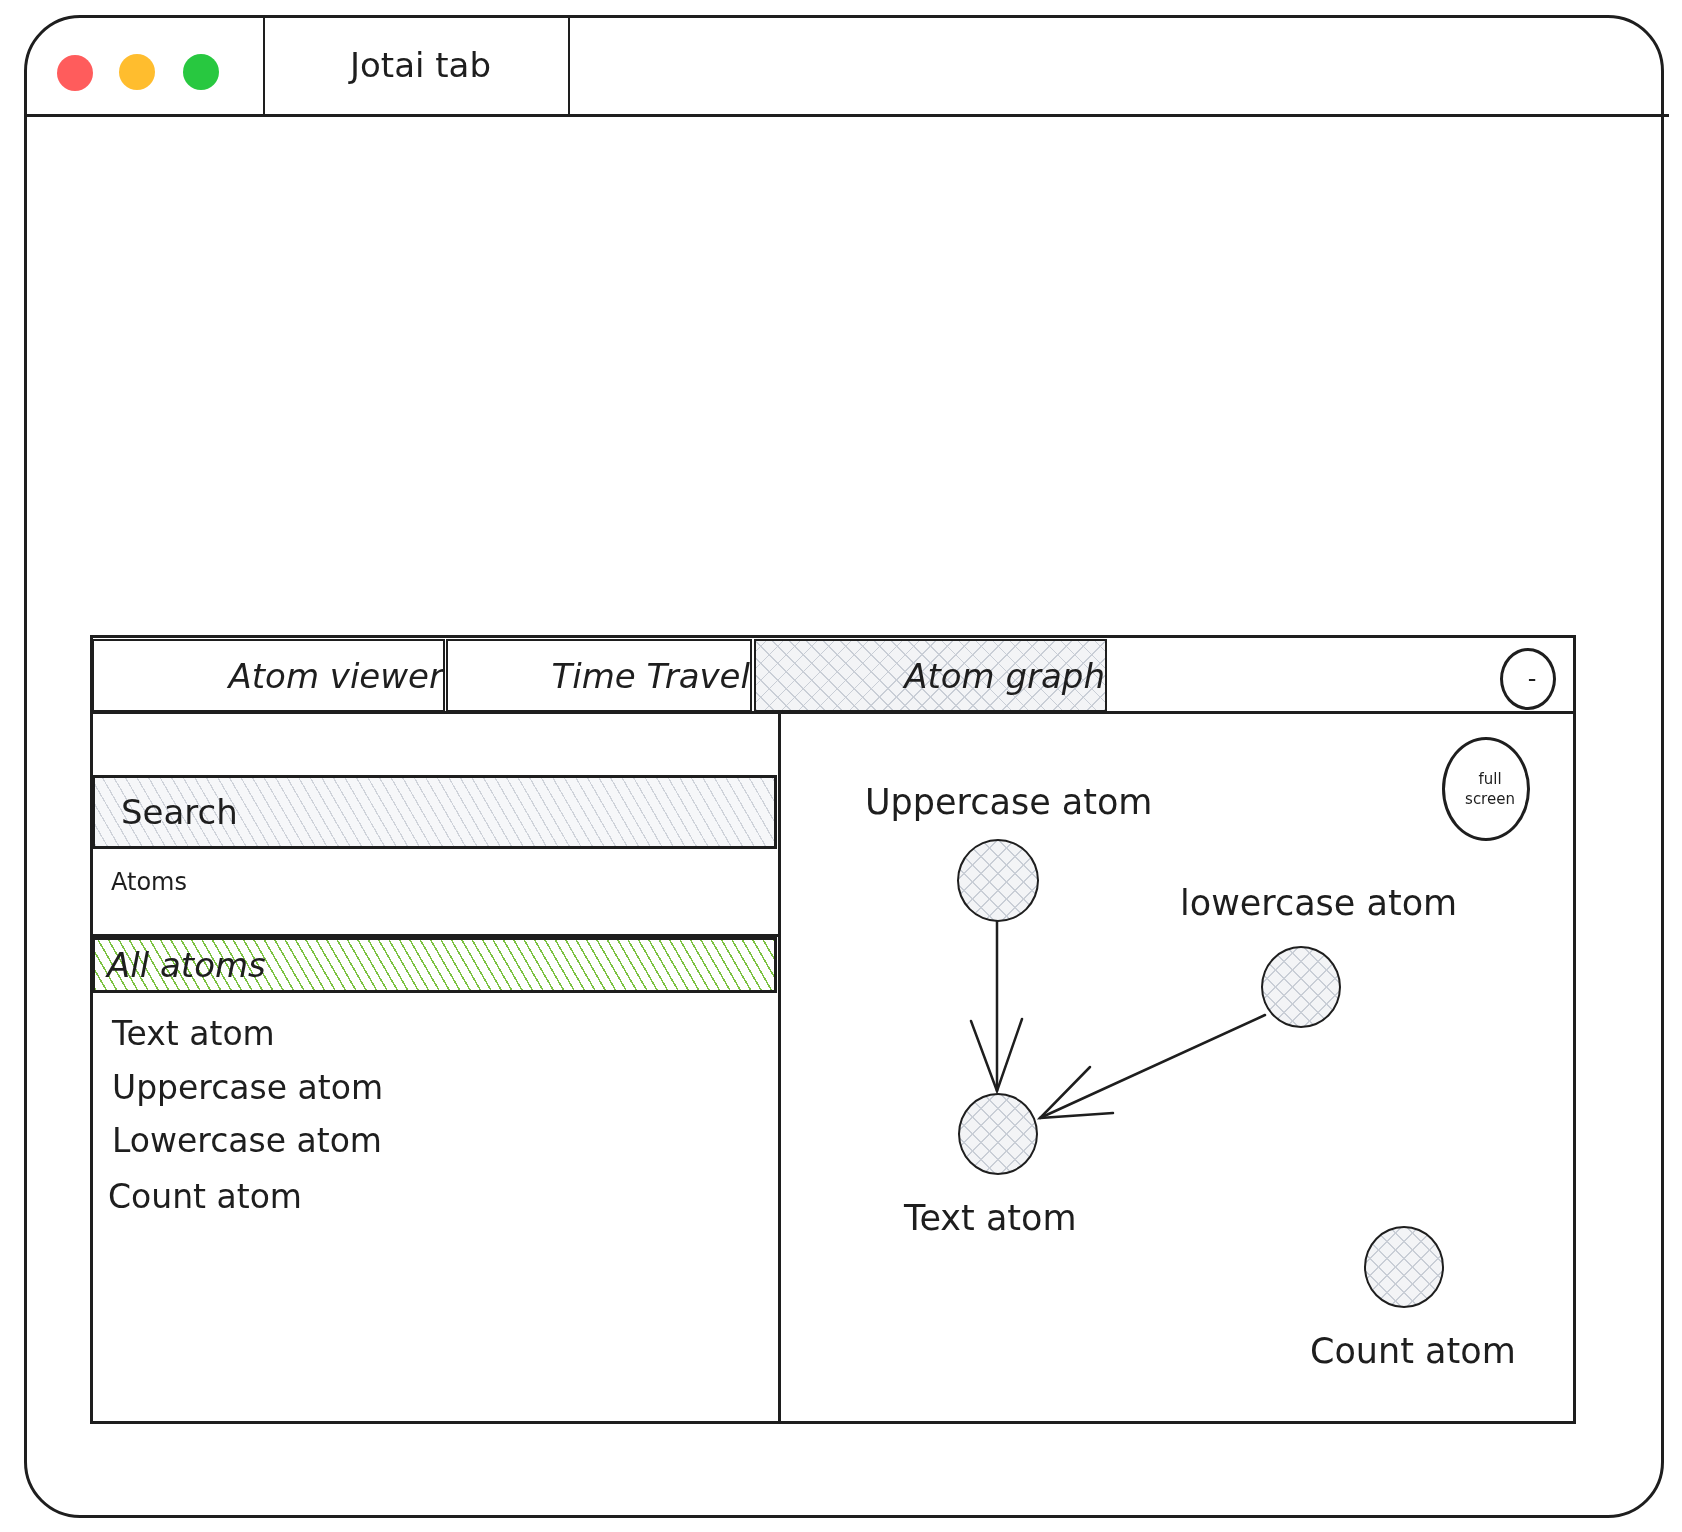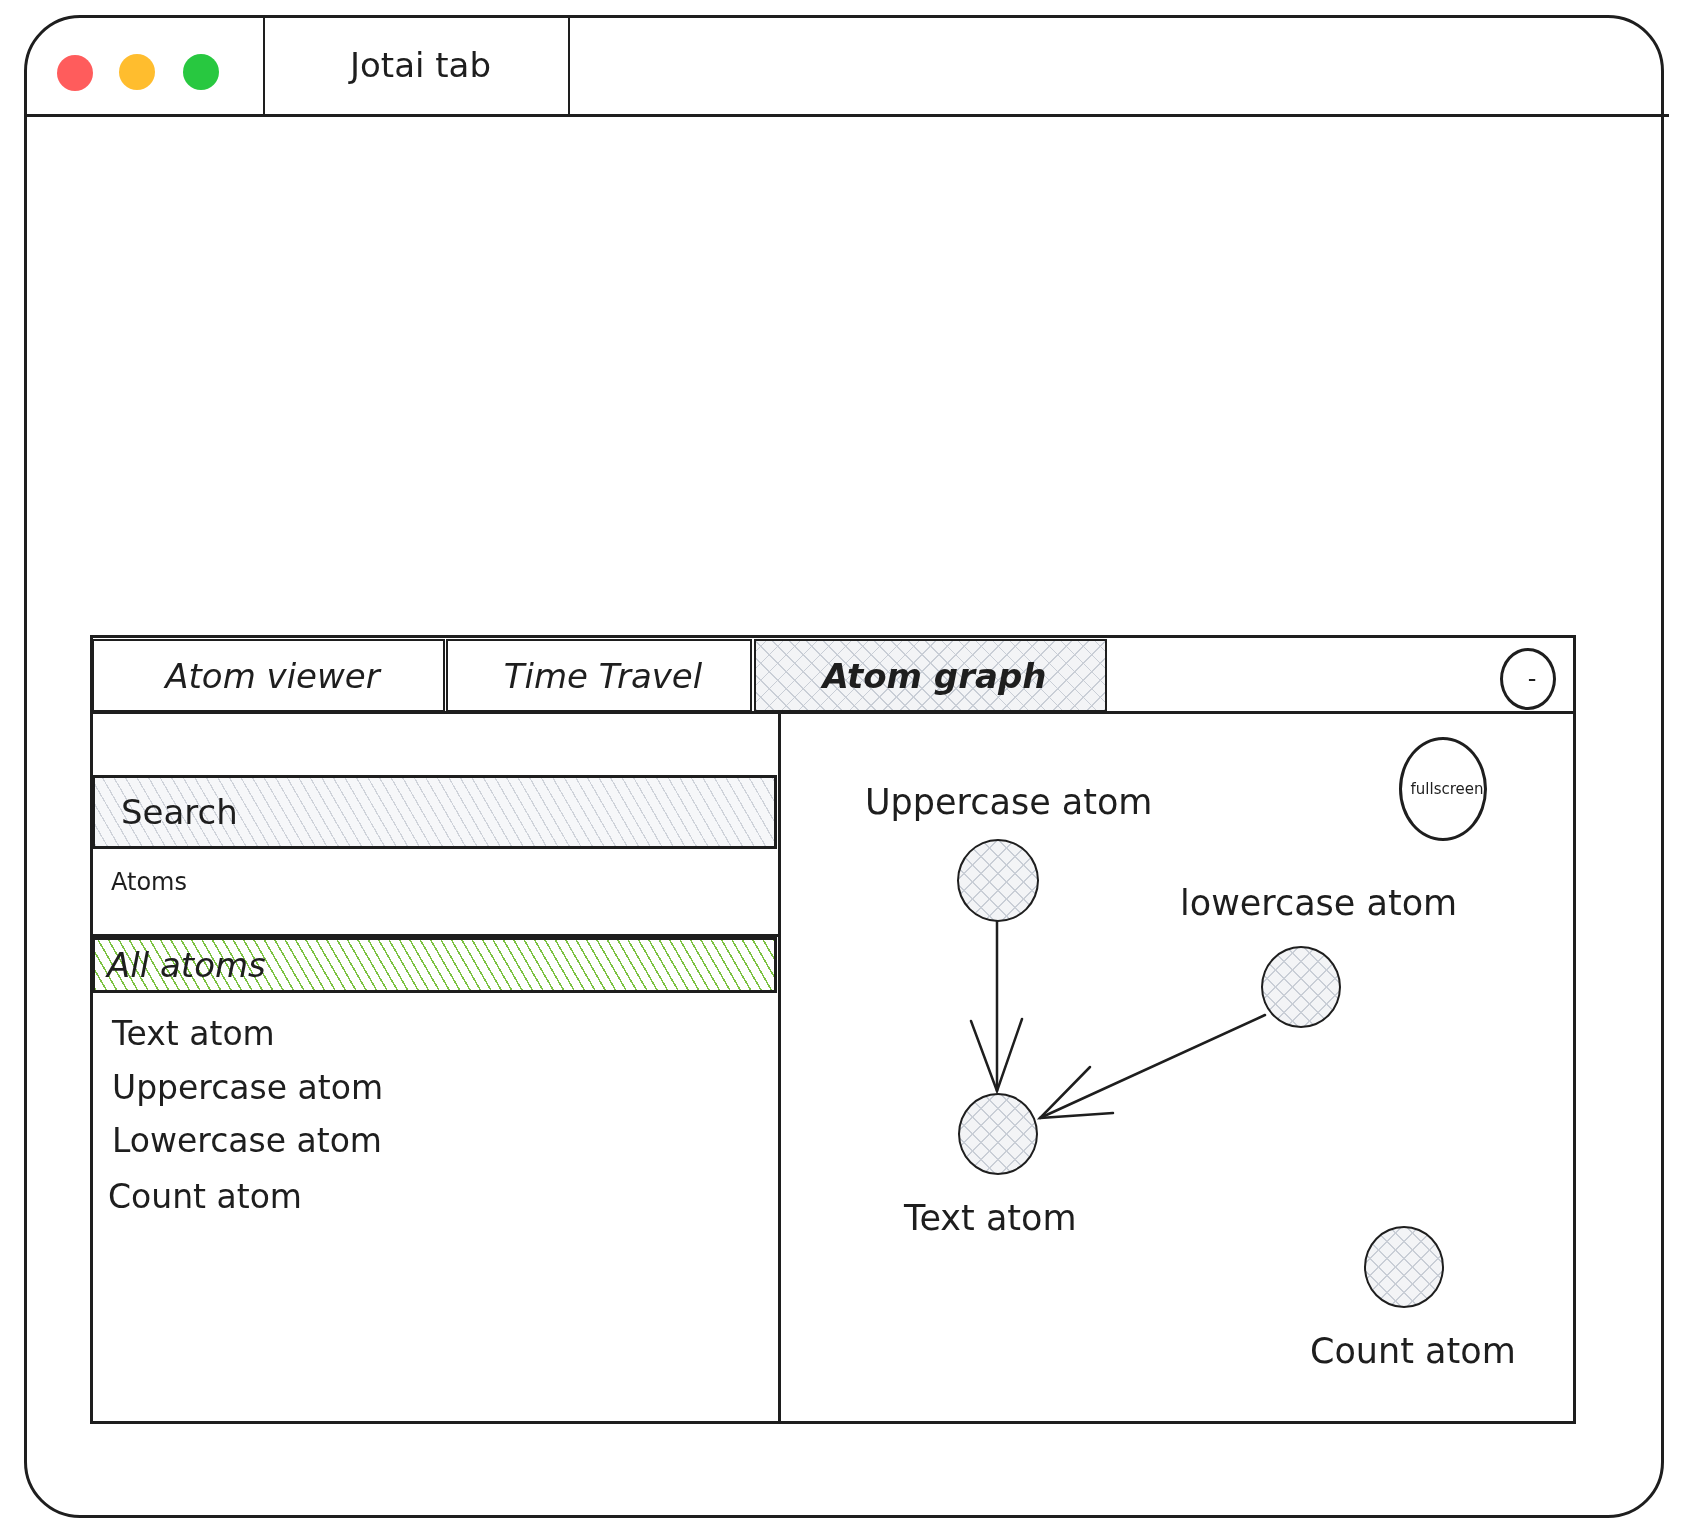--- a/index.html
+++ b/index.html
@@ -6,25 +6,25 @@
   body { width:1682px; height:1532px; position:relative; overflow:hidden;
          font-family: "DejaVu Sans", sans-serif; color:#1e1e1e; }
   .abs { position:absolute; box-sizing:border-box;padding-left:8px; }
   .window { left:24px; top:15px; width:1640px; height:1503px; border:3px solid #1e1e1e; border-radius:56px; }
   .titlebar-line { left:24px; top:114px; width:1645px; height:0; border-top:3px solid #1e1e1e; }
   .dot { width:36px; height:36px; border-radius:50%; }
   .browser-tab { left:263px; top:16px; width:307px; height:100px; border:2px solid #1e1e1e; border-top:none;
                  display:flex; align-items:center; justify-content:center; font-size:34px; }
   .devtools { left:90px; top:635px; width:1486px; height:789px; border:3px solid #1e1e1e; }
   .tabrow-line { left:90px; top:711px; width:1486px; border-top:3px solid #1e1e1e; }
-  .dtab { top:639px; height:73px; border:2px solid #1e1e1e; display:flex; align-items:center; justify-content:center;
+  .dtab { top:639px; height:73px; border:2px solid #1e1e1e; display:flex; align-items:center; justify-content:flex-end;
           font-size:34px; font-style:italic; }
   .hatch-cross { background-color:#f3f4f6;
      background-image: repeating-linear-gradient(45deg, #c9ced6 0 1px, transparent 1px 12px),
-                       repeating-linear-gradient(-45deg, #c9ced6 0 1px, transparent 1px 12px); font-weight: bold; }
+                       repeating-linear-gradient(-45deg, #c9ced6 0 1px, transparent 1px 12px); }
   .hatch-grey { background-color:#f6f7f9;
      background-image: repeating-linear-gradient(60deg, #cfd3da 0 1.2px, transparent 1.2px 10px); }
   .hatch-green { background-color:#ffffff;
      background-image: repeating-linear-gradient(60deg, #7cc242 0 1.5px, transparent 1.5px 9px); font-style: italic; }
   .circle-btn { border:3px solid #1e1e1e; border-radius:50%; display:flex; align-items:center; justify-content:center;
                 text-align:center; background:#fff; }
   .divider-v { left:778px; top:711px; height:712px; border-left:3px solid #1e1e1e; }
   .row-box { border:3px solid #1e1e1e; display:flex; align-items:center; padding-left:26px; font-size:34px; }
   .list-text { font-size:33px; left:104px; }
   .node { border:2.5px solid #1e1e1e; border-radius:50%; }
@@ -74,21 +74,21 @@
 
 <div class="abs row-box hatch-green" style="left:92px;top:937px;width:685px;height:56px;padding-left:12px;">
   <span>All atoms</span>
 </div>
 
 <div class="abs list-text" style="top:1014px;">Text atom</div>
 <div class="abs list-text" style="top:1068px;">Uppercase atom</div>
 <div class="abs list-text" style="top:1121px;">Lowercase atom</div>
 <div class="abs list-text" style="top:1177px;left:100px;">Count atom</div>
 
-<div class="abs circle-btn" style="left:1399px;top:737px;width:88px;height:104px;flex-direction:row;font-size:15px;line-height:20px;">
+<div class="abs circle-btn" style="left:1442px;top:737px;width:88px;height:104px;flex-direction:column;font-size:15px;line-height:20px;">
   <span>full</span>
   <span>screen</span>
 </div>
 
 <svg class="edges" viewBox="0 0 1682 1532">
   <g stroke="#1e1e1e" stroke-width="2.5" fill="none" stroke-linecap="round">
 
     <line x1="997" y1="921" x2="997" y2="1091"></line>
     <polyline points="971,1021 997,1091 1022,1019"></polyline>
 

